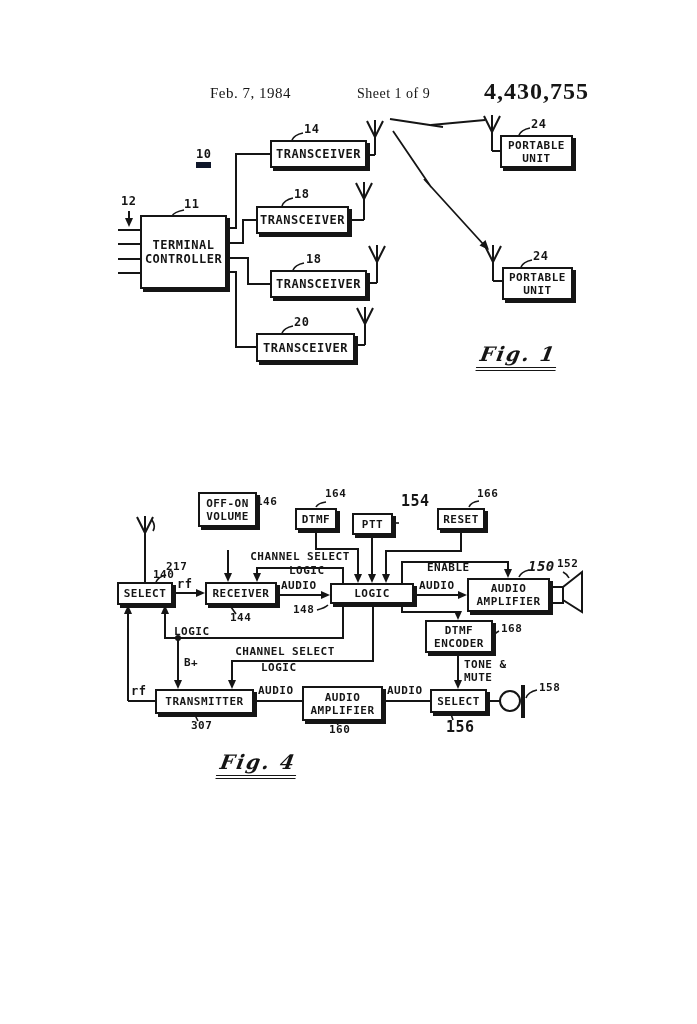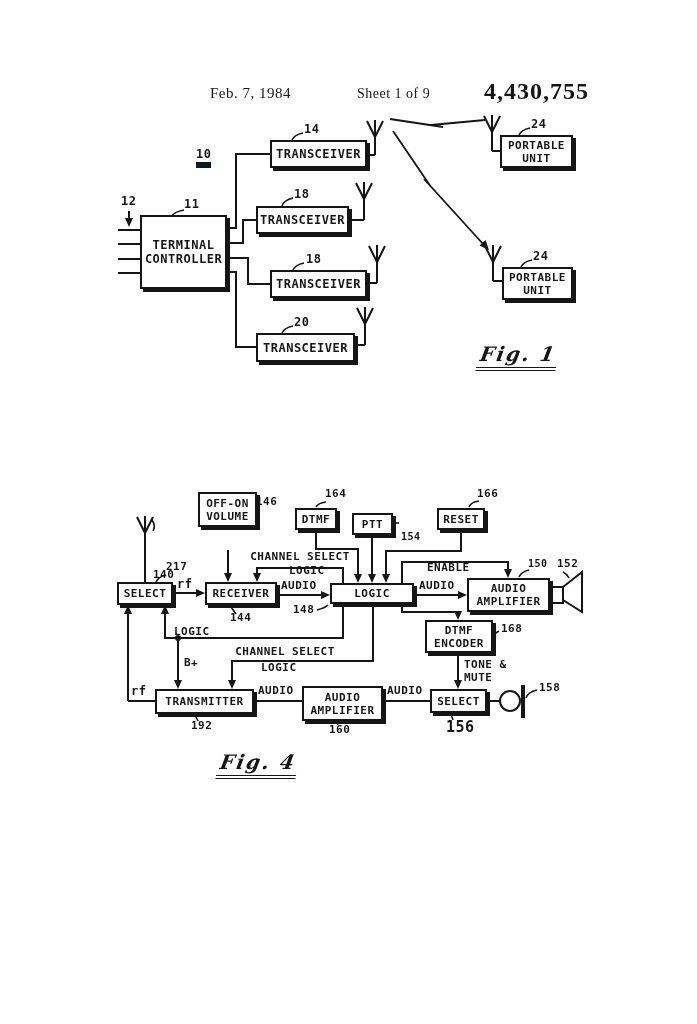--- a/index.html
+++ b/index.html
@@ -172,27 +172,27 @@
   <div class="pbox f11" style="left:155px;top:689px;width:99px;height:25px;">TRANSMITTER</div>
   <div class="pbox f11" style="left:302px;top:686px;width:81px;height:35px;">AUDIO
 AMPLIFIER</div>
   <div class="pbox f11" style="left:430px;top:689px;width:57px;height:24px;">SELECT</div>
 
   <div class="ref" style="left:153px;top:530px;font-size:11px;margin-top:38px;">140</div>
   <div class="ref" style="left:166px;top:560px;font-size:11px;">217</div>
   <div class="ref" style="left:230px;top:611px;font-size:11px;">144</div>
   <div class="ref" style="left:233px;top:495px;font-size:11px;margin-left:23px;">146</div>
   <div class="ref" style="left:293px;top:603px;font-size:11px;">148</div>
-  <div class="ref" style="left:528px;top:558px;font-size:10px;">150</div>
+  <div class="ref" style="left:528px;top:558px;font-size:14px;font-style:italic;">150</div>
   <div class="ref" style="left:557px;top:557px;font-size:11px;">152</div>
-  <div class="ref" style="left:401px;top:531px;font-size:10px;text-align:center;">154</div>
+  <div class="ref" style="left:401px;top:492px;font-size:15px;text-align:center;">154</div>
   <div class="ref" style="left:446px;top:718px;font-size:15px;">156</div>
   <div class="ref" style="left:539px;top:681px;font-size:11px;">158</div>
   <div class="ref" style="left:329px;top:723px;font-size:11px;">160</div>
-  <div class="ref" style="left:191px;top:719px;font-size:11px;">192</div>
+  <div class="ref" style="left:191px;top:719px;font-size:11px;">307</div>
   <div class="ref" style="left:325px;top:487px;font-size:11px;">164</div>
   <div class="ref" style="left:477px;top:487px;font-size:11px;">166</div>
   <div class="ref" style="left:501px;top:622px;font-size:11px;">168</div>
 
   <div class="sig" style="left:177px;top:577px;font-size:12px;">rf</div>
   <div class="sig ctr" style="left:248px;top:550px;width:104px;">CHANNEL SELECT</div>
   <div class="sig" style="left:289px;top:564px;">LOGIC</div>
   <div class="sig" style="left:281px;top:579px;">AUDIO</div>
   <div class="sig" style="left:427px;top:561px;">ENABLE</div>
   <div class="sig" style="left:419px;top:579px;">AUDIO</div>

